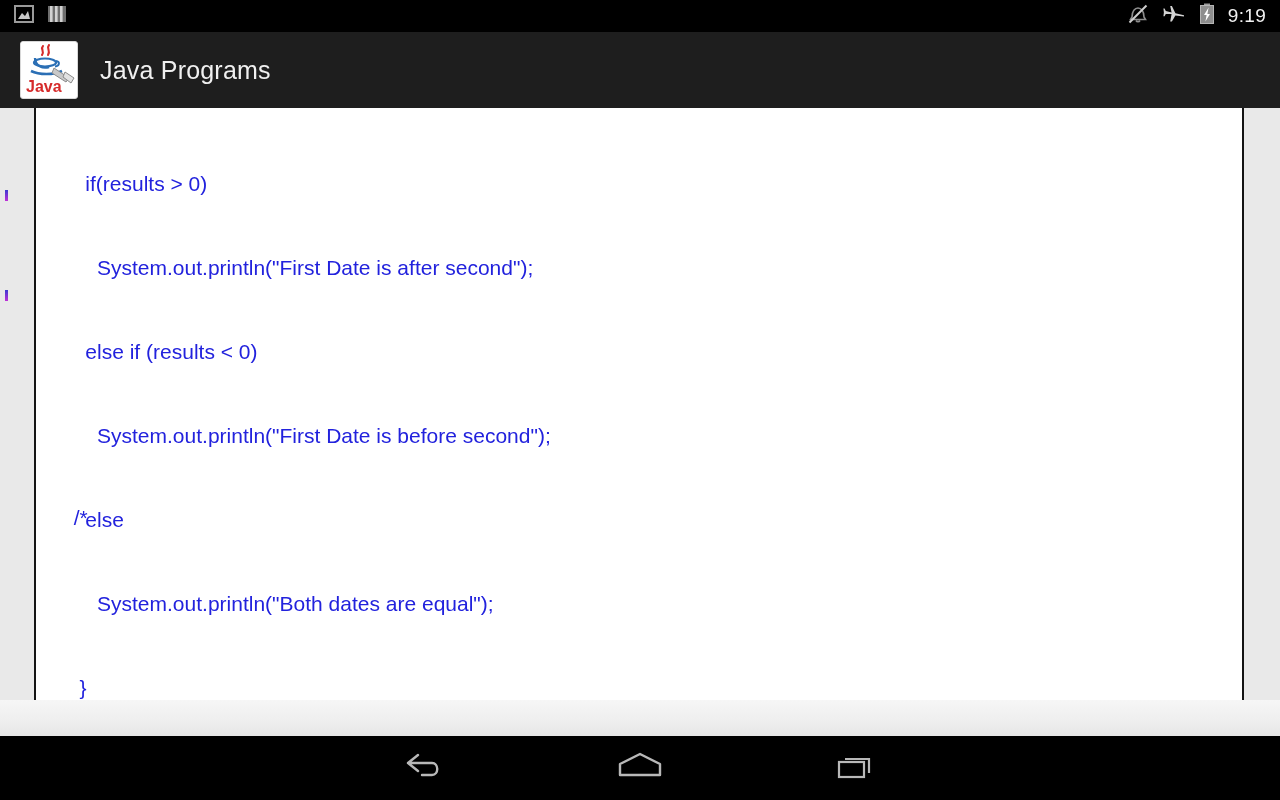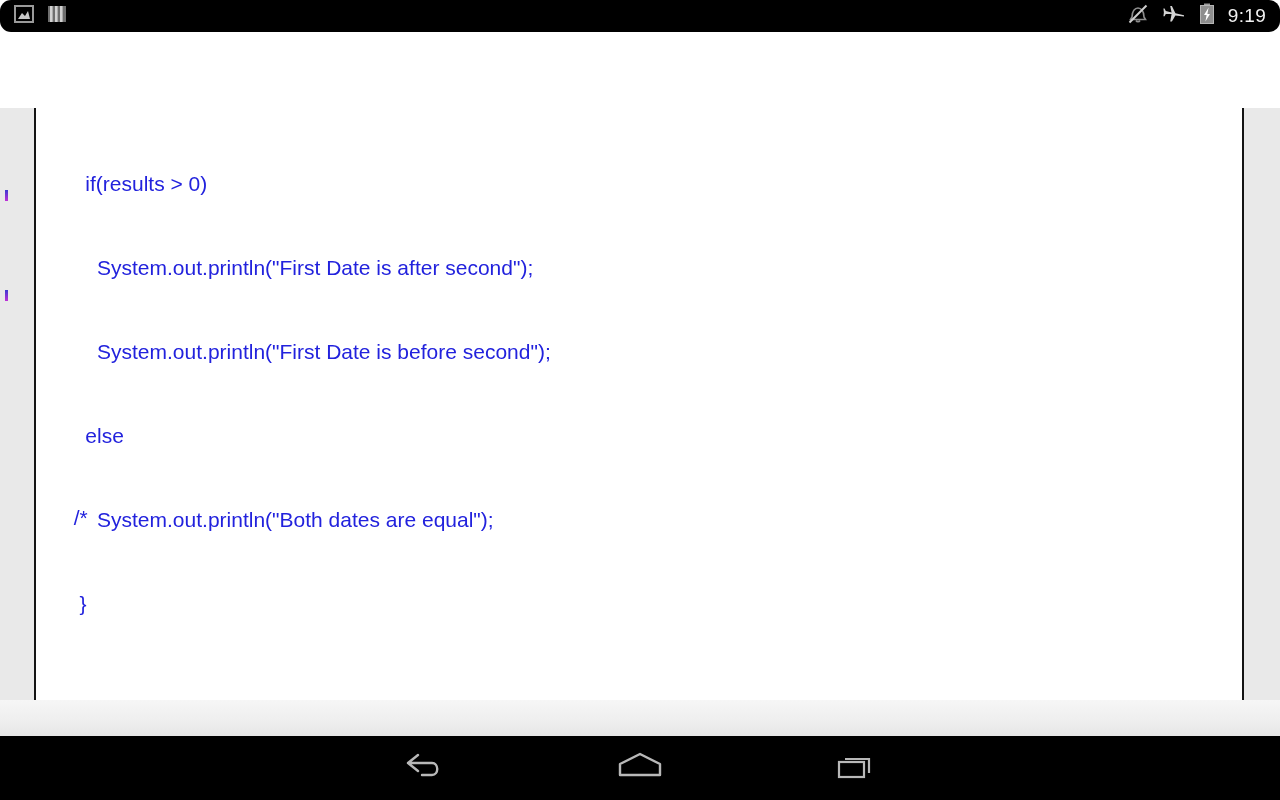--- a/index.html
+++ b/index.html
@@ -25,21 +25,20 @@
   .statusbar {
     position: absolute;
     top: 0; left: 0;
     width: 1280px;
     height: 32px;
     background: #000000;
     display: flex;
     align-items: center;
     box-sizing: border-box;
     padding: 0 14px 0 14px;
-    border-radius: 11px;
   }
   .sb-left {
     display: flex;
     align-items: center;
     gap: 14px;
   }
   .sb-right {
     margin-left: auto;
     display: flex;
     align-items: center;
@@ -209,33 +208,56 @@
         <svg width="16" height="22" viewBox="0 0 16 22">
           <rect x="5" y="0.5" width="6" height="2" fill="#9b9b9b"></rect>
           <rect x="1.5" y="2.5" width="13" height="18" fill="#8e8e8e" stroke="#b5b5b5" stroke-width="1"></rect>
           <path d="M9.6 4.6 L5 12 L7.6 12 L6.4 18.6 L11 11 L8.4 11 Z" fill="#ffffff"></path>
         </svg>
       </span>
       <span class="sb-clock">9:19</span>
     </div>
   </div>
 
+  <div class="actionbar">
+    <div class="app-logo">
+      <svg width="54" height="54" viewBox="0 0 54 54">
+        <rect x="0" y="0" width="54" height="54" fill="#ffffff"></rect>
+
+        <path d="M22 4 C19 7, 24 9, 21 13" fill="none" stroke="#d62b2b" stroke-width="2.1" stroke-linecap="round"></path>
+        <path d="M28 3 C25 6.5, 30 8.5, 27 13" fill="none" stroke="#d62b2b" stroke-width="2.1" stroke-linecap="round"></path>
+
+        <path d="M14 16 C14 24, 22 27, 28 25" fill="none" stroke="#2b6fb5" stroke-width="2.4"></path>
+        <ellipse cx="24" cy="20.5" rx="11" ry="4" fill="none" stroke="#2b6fb5" stroke-width="2.2"></ellipse>
+        <path d="M35 19 C39 19.5, 39 24, 34 24.5" fill="none" stroke="#2b6fb5" stroke-width="2"></path>
+
+        <path d="M10 29 C18 33, 33 33, 41 29" fill="none" stroke="#2b6fb5" stroke-width="2.6"></path>
+
+        <path d="M33 26 L48 36 L45 40 L31 31 Z" fill="#c9c9c9" stroke="#8a8a8a" stroke-width="1"></path>
+        <path d="M44 30 L53 36 L50 41 L42 35 Z" fill="#e2e2e2" stroke="#8a8a8a" stroke-width="1"></path>
+
+        <text x="5" y="50" font-family="Liberation Sans, sans-serif" font-size="16" font-weight="bold" fill="#d62b2b">Java</text>
+      </svg>
+    </div>
+    <div class="app-title">Java Programs</div>
+  </div>
 
   <div class="page-wrap">
 
     <div class="gutter-marks">
       <div class="gmark" style="top:82px;"></div>
       <div class="gmark" style="top:182px;"></div>
     </div>
 
     <div class="doc">
 
       <div class="code-block">
         <div class="code-line">    if(results &gt; 0)</div>
         <div class="code-line">      System.out.println("First Date is after second");</div>
+        <div class="code-line">    else if (results &lt; 0)</div>
         <div class="code-line">      System.out.println("First Date is before second");</div>
         <div class="code-line">    else</div>
         <div class="code-line">      System.out.println("Both dates are equal");</div>
         <div class="code-line">   }</div>
         
       </div>
 
       <div class="sample-block">
         <div class="out-line">  /*</div>
         

